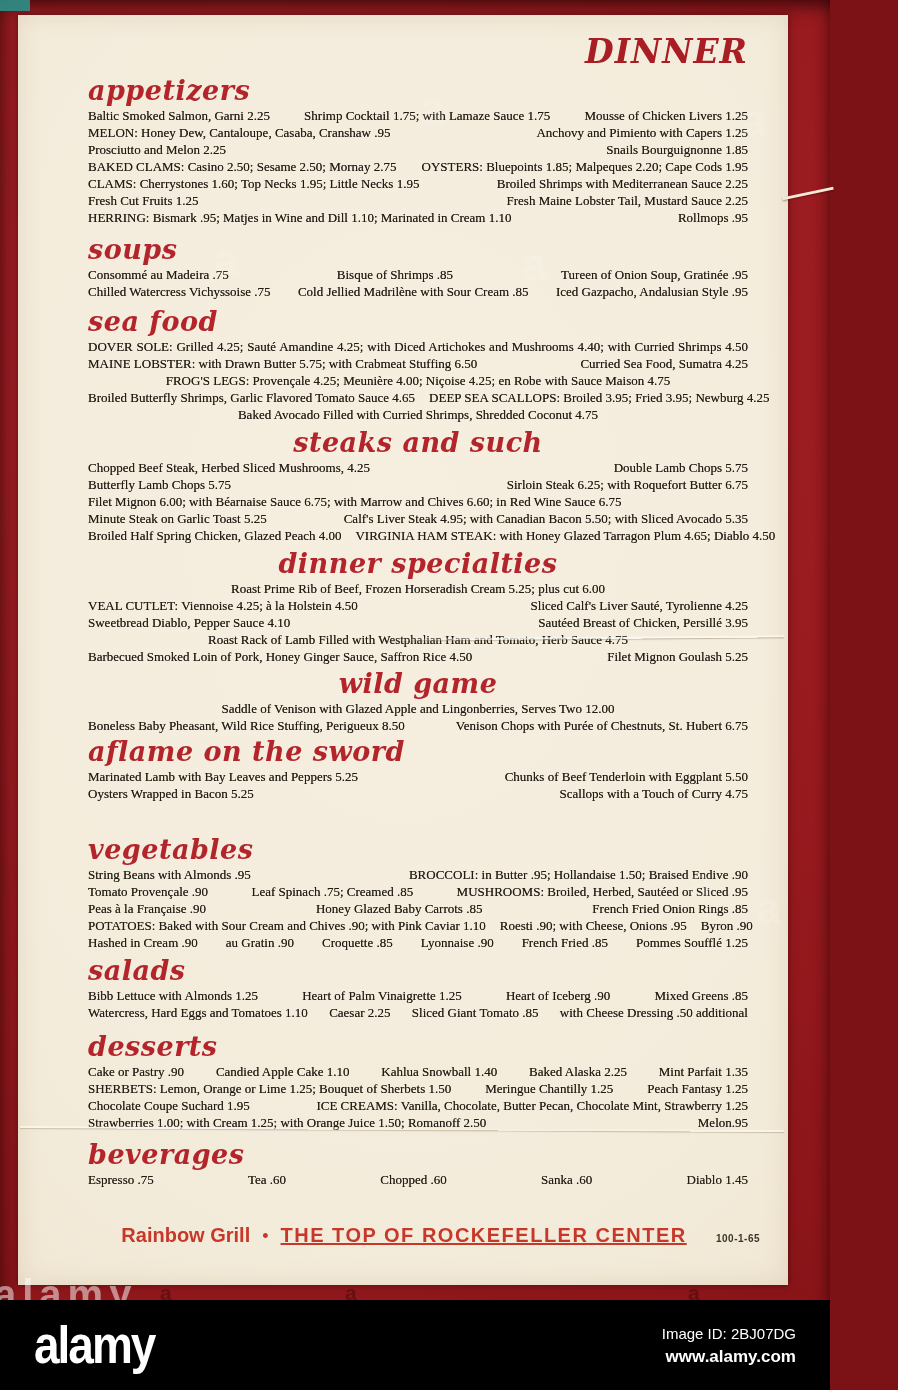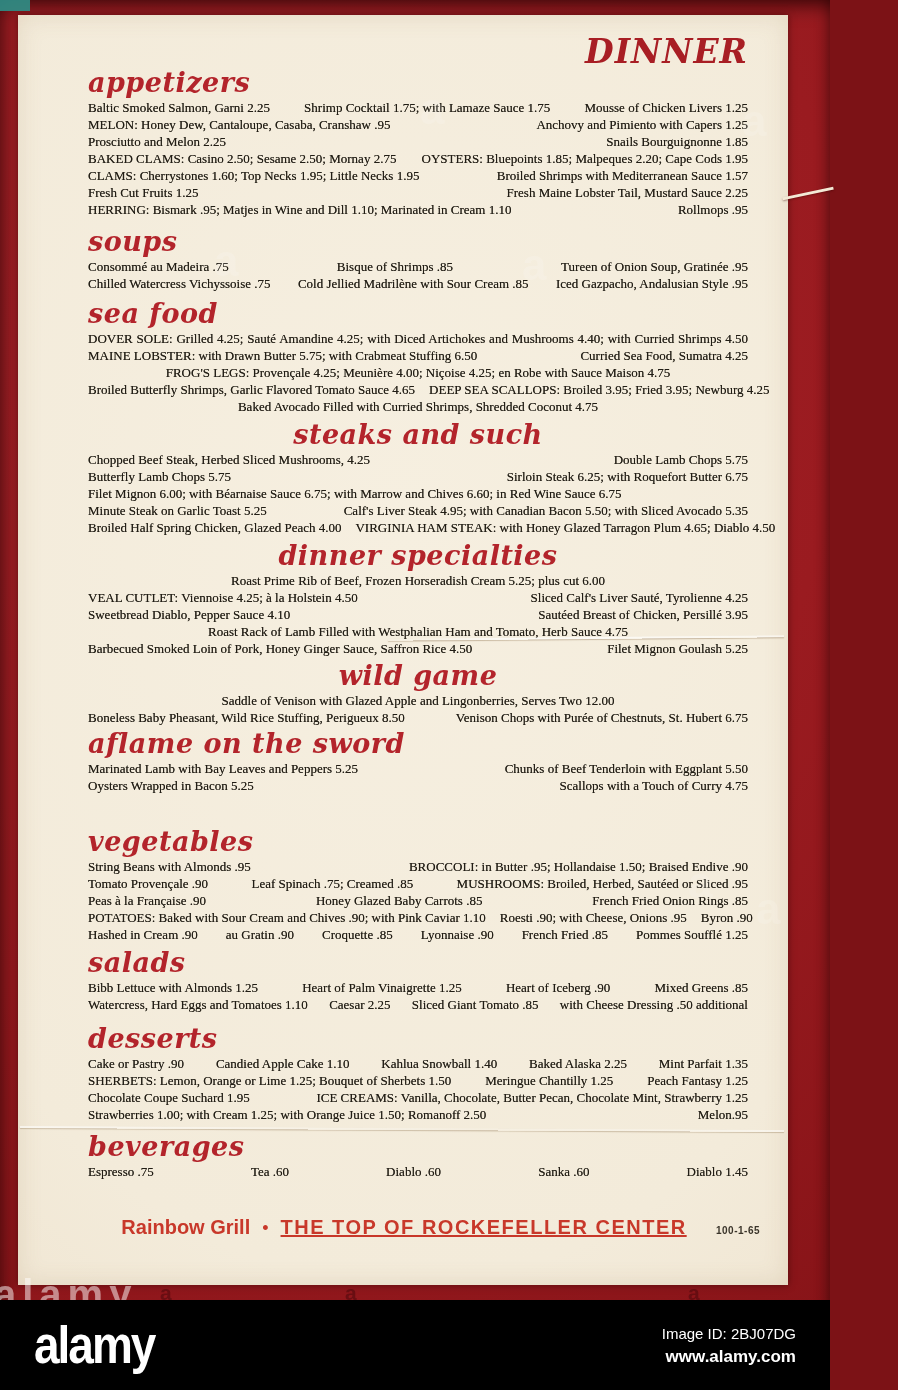--- a/index.html
+++ b/index.html
@@ -16,21 +16,21 @@
   .menu-title{margin-top:8px;font:italic bold 33px/34px "DejaVu Serif", serif;color:#a81e24;text-align:right;letter-spacing:1px;}
   .sec{display:block;}
   .sec-title{margin:0 0 2px 0;font:italic bold 27px/28px "DejaVu Serif", serif;color:#b3242b;letter-spacing:.5px;}
   .sec-lines{font-size:13px;line-height:17px;color:#211d15;text-shadow:0 0 .35px rgba(30,25,15,.7);}
   .line{display:flex;justify-content:space-between;gap:14px;}
   .seg{white-space:nowrap;}
   .l-center{justify-content:center;}
   .l-left{justify-content:flex-start;}
   .l-justify .seg{display:block;width:100%;text-align:justify;text-align-last:justify;}
   .sec-steaks-and-such .sec-title,.sec-dinner-specialties .sec-title,.sec-wild-game .sec-title{text-align:center;}
-  .sec-appetizers{}
+  .sec-appetizers{margin-top:8px;}
   .sec-soups{margin-top:10px;}
   .sec-sea-food{margin-top:8px;}
   .sec-steaks-and-such{margin-top:6px;}
   .sec-dinner-specialties{margin-top:6px;}
   .sec-wild-game{margin-top:5px;}
   .sec-aflame-on-the-sword{margin-top:4px;}
   .sec-vegetables{margin-top:34px;}
   .sec-salads{margin-top:6px;}
   .sec-desserts{margin-top:12px;}
   .sec-beverages{margin-top:10px;}
@@ -83,21 +83,21 @@
             <div class="line l-between">
               <span class="seg">Prosciutto and Melon 2.25</span>
               <span class="seg">Snails Bourguignonne 1.85</span>
             </div>
             <div class="line l-between">
               <span class="seg">BAKED CLAMS: Casino 2.50; Sesame 2.50; Mornay 2.75</span>
               <span class="seg">OYSTERS: Bluepoints 1.85; Malpeques 2.20; Cape Cods 1.95</span>
             </div>
             <div class="line l-between">
               <span class="seg">CLAMS: Cherrystones 1.60; Top Necks 1.95; Little Necks 1.95</span>
-              <span class="seg">Broiled Shrimps with Mediterranean Sauce 1.57</span>
+              <span class="seg">Broiled Shrimps with Mediterranean Sauce 2.25</span>
             </div>
             <div class="line l-between">
               <span class="seg">Fresh Cut Fruits 1.25</span>
               <span class="seg">Fresh Maine Lobster Tail, Mustard Sauce 2.25</span>
             </div>
             <div class="line l-between">
               <span class="seg">HERRING: Bismark .95; Matjes in Wine and Dill 1.10; Marinated in Cream 1.10</span>
               <span class="seg">Rollmops .95</span>
             </div>
           </div>
@@ -284,21 +284,21 @@
               <span class="seg">Melon.95</span>
             </div>
           </div>
   </section>
         <section class="sec sec-beverages">
     <h2 class="sec-title">beverages</h2>
     <div class="sec-lines">
             <div class="line l-between">
               <span class="seg">Espresso .75</span>
               <span class="seg">Tea .60</span>
-              <span class="seg">Diablo .60</span>
+              <span class="seg">Chopped .60</span>
               <span class="seg">Sanka .60</span>
               <span class="seg">Diablo 1.45</span>
             </div>
           </div>
   </section>
       </div>
     <div class="footer">
       <span class="brand">Rainbow Grill</span>
       <span class="dot">•</span>
       <span class="tagline">THE TOP OF ROCKEFELLER CENTER</span>

